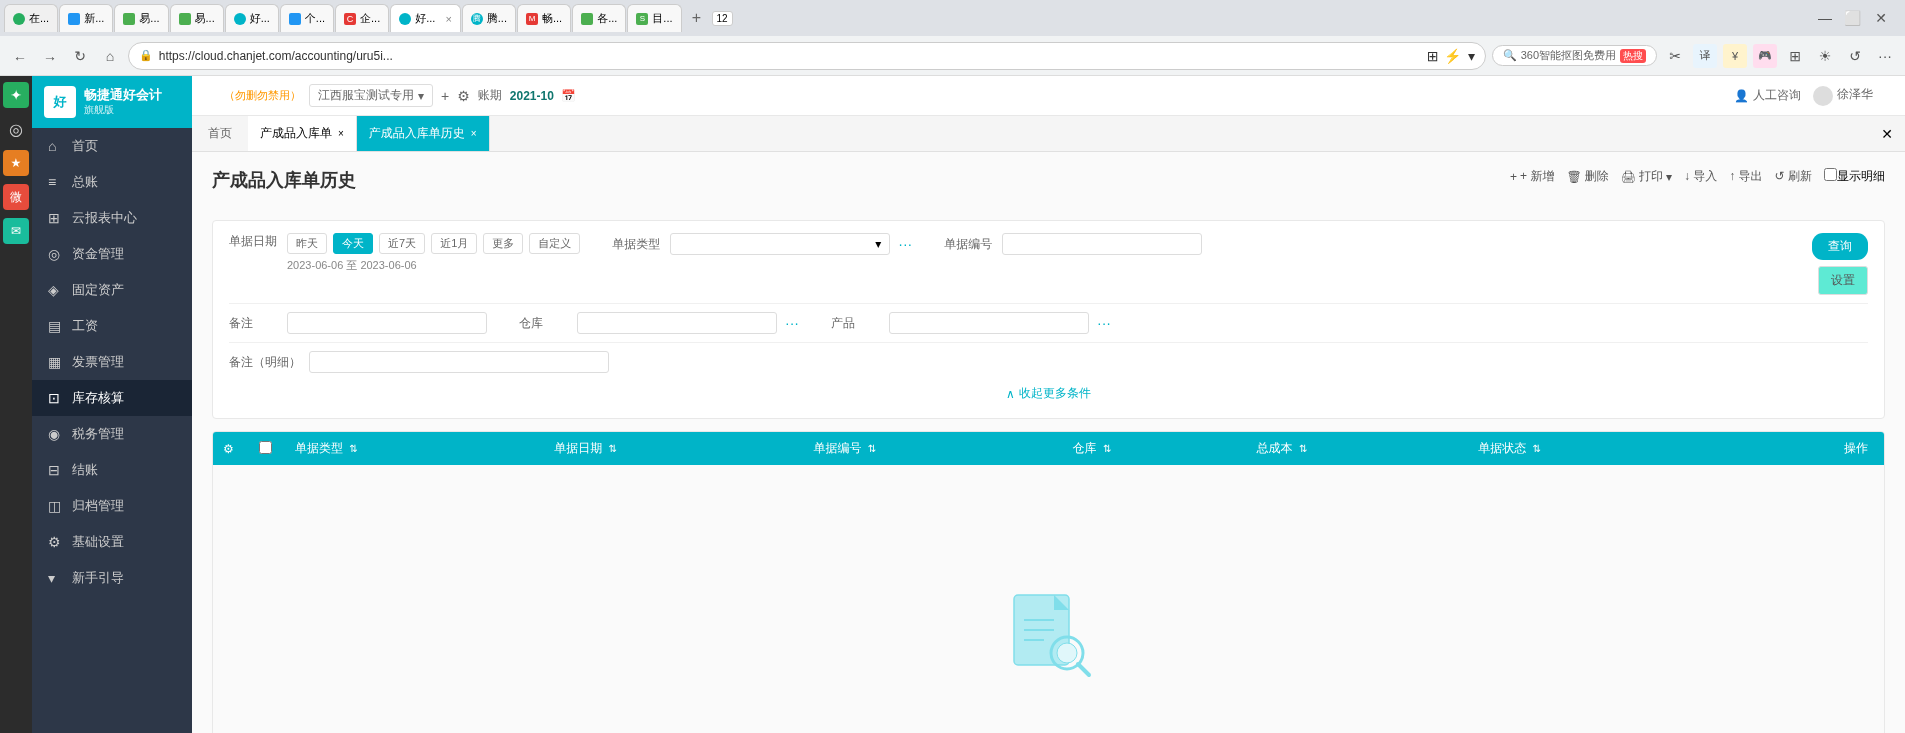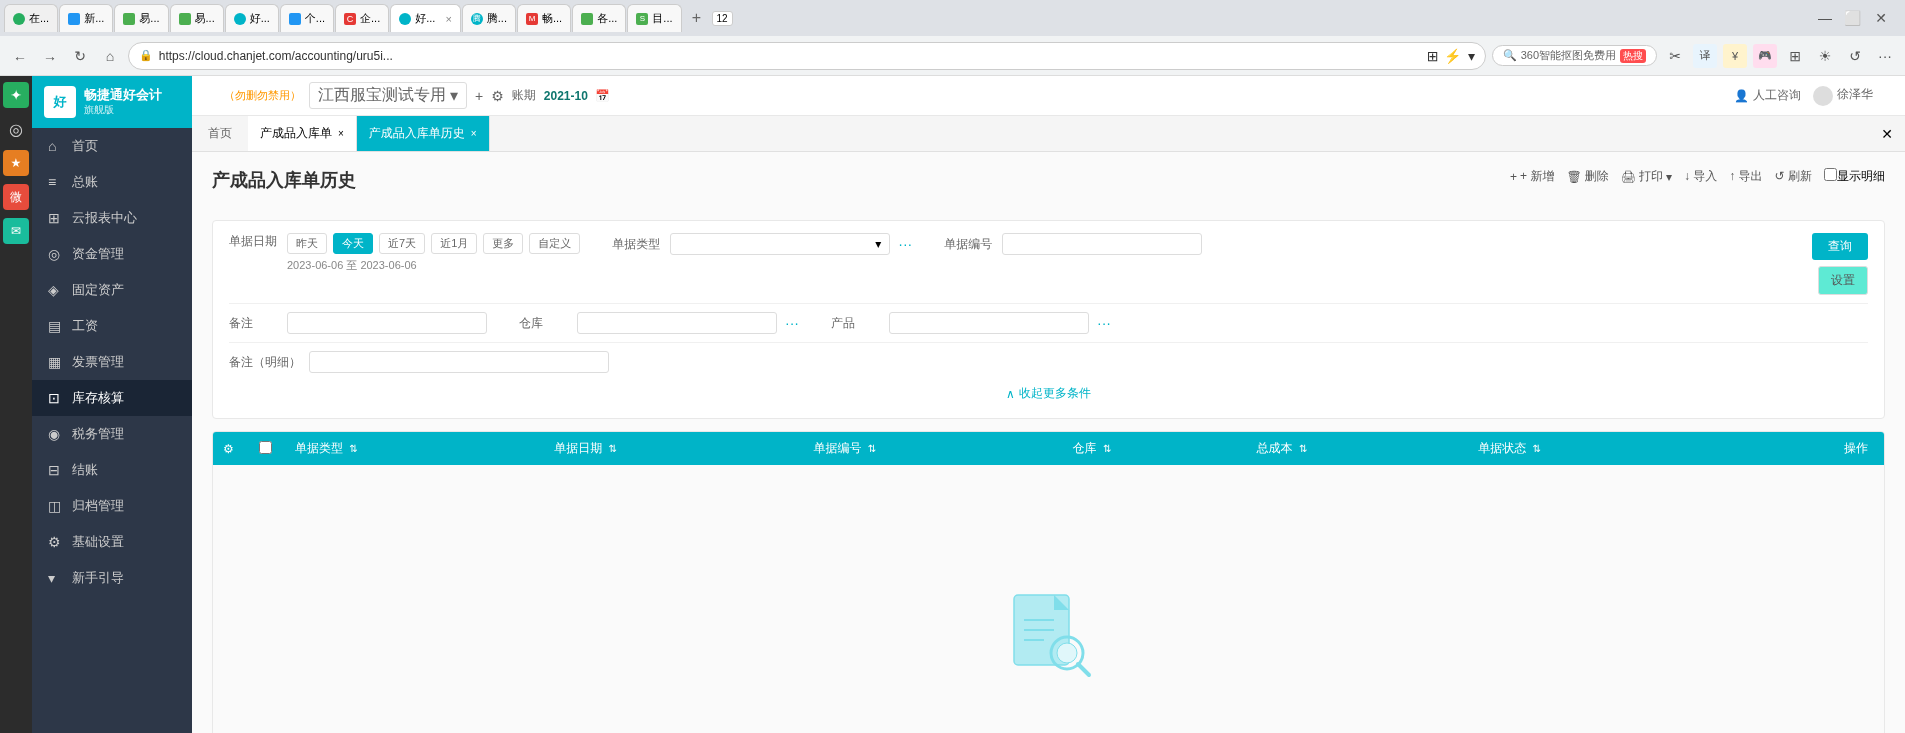--- a/index.html
+++ b/index.html
@@ -40,21 +40,21 @@
     .sidebar-item { display: flex; align-items: center; gap: 8px; padding: 9px 16px; color: #ccc; cursor: pointer; font-size: 13px; }
     .sidebar-item.active { background: #1a2535; color: #fff; }
     .sidebar-item-icon { font-size: 14px; width: 16px; }
 
     
     .main-content { flex: 1; background: #fff; display: flex; flex-direction: column; overflow: hidden; }
 
     
     .top-bar { height: 40px; background: #fff; border-bottom: 1px solid #e8e8e8; display: flex; align-items: center; padding: 0 32px; justify-content: space-between; }
     .top-bar-left { display: flex; align-items: center; gap: 8px; font-size: 12px; color: #666; }
-    .company-select { background: #fff; border: 1px solid #ddd; border-radius: 3px; padding: 2px 8px; font-size: 16px; display: flex; align-items: center; gap: 4px; cursor: pointer; }
+    .company-select { background: #fff; border: 1px solid #ddd; border-radius: 3px; padding: 2px 8px; font-size: 12px; display: flex; align-items: center; gap: 4px; cursor: pointer; }
     .top-bar-right { display: flex; align-items: center; gap: 12px; font-size: 12px; color: #666; }
 
     
     .breadcrumb-bar { display: flex; align-items: center; height: 36px; background: #f5f5f5; border-bottom: 1px solid #e0e0e0; padding: 0; }
     .breadcrumb-home { padding: 0 16px; color: #666; font-size: 12px; cursor: pointer; height: 100%; display: flex; align-items: center; }
     .breadcrumb-tab { display: flex; align-items: center; height: 100%; padding: 0 12px; font-size: 12px; gap: 6px; cursor: pointer; background: #fff; border-right: 1px solid #e0e0e0; }
     .breadcrumb-tab.active { background: #00b4c8; color: #fff; }
     .breadcrumb-tab-close { font-size: 10px; color: inherit; }
 
     
@@ -70,21 +70,21 @@
     .filter-area { background: #fff; border: 1px solid #e8e8e8; border-radius: 4px; padding: 12px 16px; margin-bottom: 12px; }
     .filter-label { color: #666; font-size: 12px; white-space: nowrap; min-width: 50px; }
     .date-shortcuts { display: flex; align-items: center; gap: 6px; }
     .date-btn { padding: 2px 8px; border: 1px solid #ddd; border-radius: 3px; cursor: pointer; font-size: 11px; color: #666; background: #fff; }
     .date-btn.active { background: #00b4c8; color: #fff; border-color: #00b4c8; }
     .filter-select { border: 1px solid #ddd; border-radius: 3px; padding: 3px 8px; font-size: 12px; min-width: 200px; display: flex; align-items: center; justify-content: space-between; background: #fff; cursor: pointer; }
     .filter-input { border: 1px solid #ddd; border-radius: 3px; padding: 3px 8px; font-size: 12px; min-width: 200px; color: #333; }
     .filter-separator { border: none; border-top: 1px solid #f0f0f0; margin: 8px 0; }
     .filter-dots { color: #00b4c8; font-size: 14px; cursor: pointer; }
     .collapse-btn { display: flex; align-items: center; justify-content: center; gap: 4px; color: #00b4c8; font-size: 12px; cursor: pointer; padding: 4px 0; }
-    .query-btn { background: #00b4c8; color: #fff; border: none; border-radius: 3px; padding: 5px 16px; font-size: 12px; cursor: pointer; }
+    .query-btn { background: #00b4c8; color: #fff; border: none; border-radius: 11px; padding: 5px 16px; font-size: 12px; cursor: pointer; }
     .setting-btn { background: #5eead4; color: #555; border: 1px solid #ddd; border-radius: 3px; padding: 5px 12px; font-size: 12px; cursor: pointer; }
 
     
     .data-table { width: 100%; border-collapse: collapse; }
     .data-table thead tr { background: #00b4c8; color: #fff; }
     .data-table th { padding: 8px 10px; text-align: left; font-size: 12px; font-weight: normal; white-space: nowrap; }
     .data-table th.sortable { cursor: pointer; }
     .data-table td { padding: 8px 10px; font-size: 12px; border-bottom: 1px solid #f0f0f0; }
     .th-gear { width: 36px; text-align: center; }
     .th-check { width: 36px; text-align: center; }

